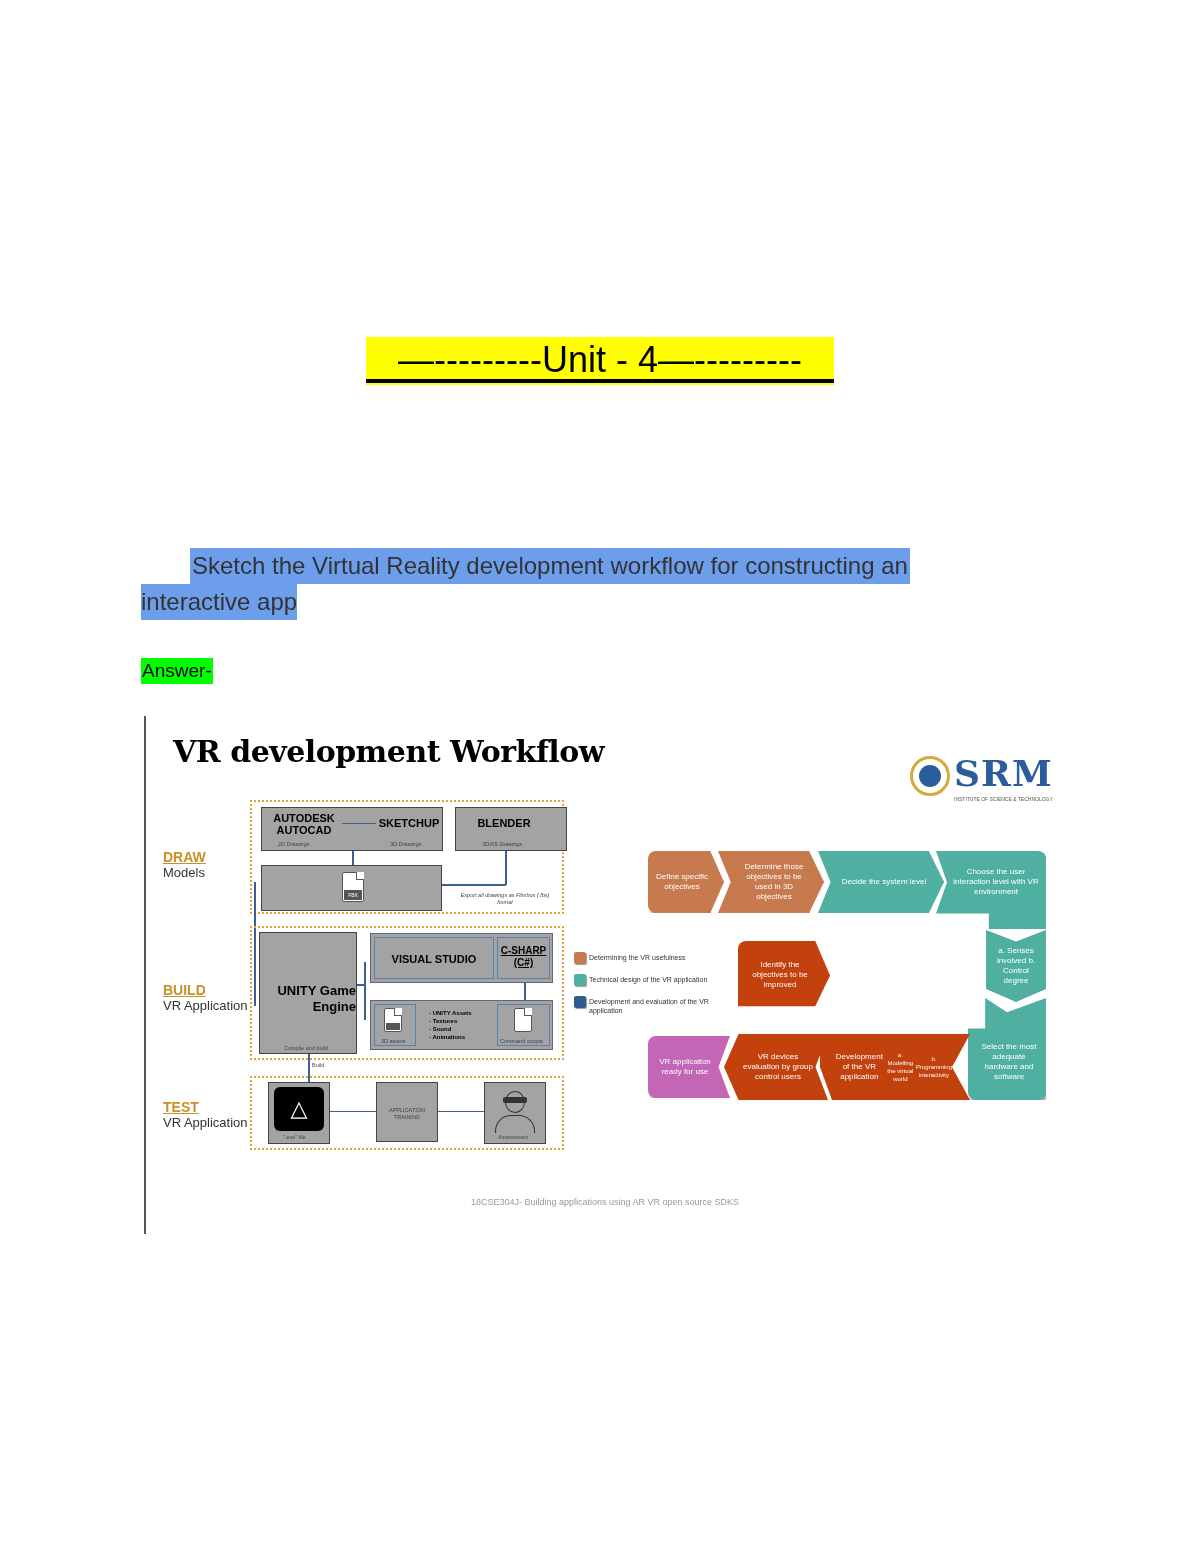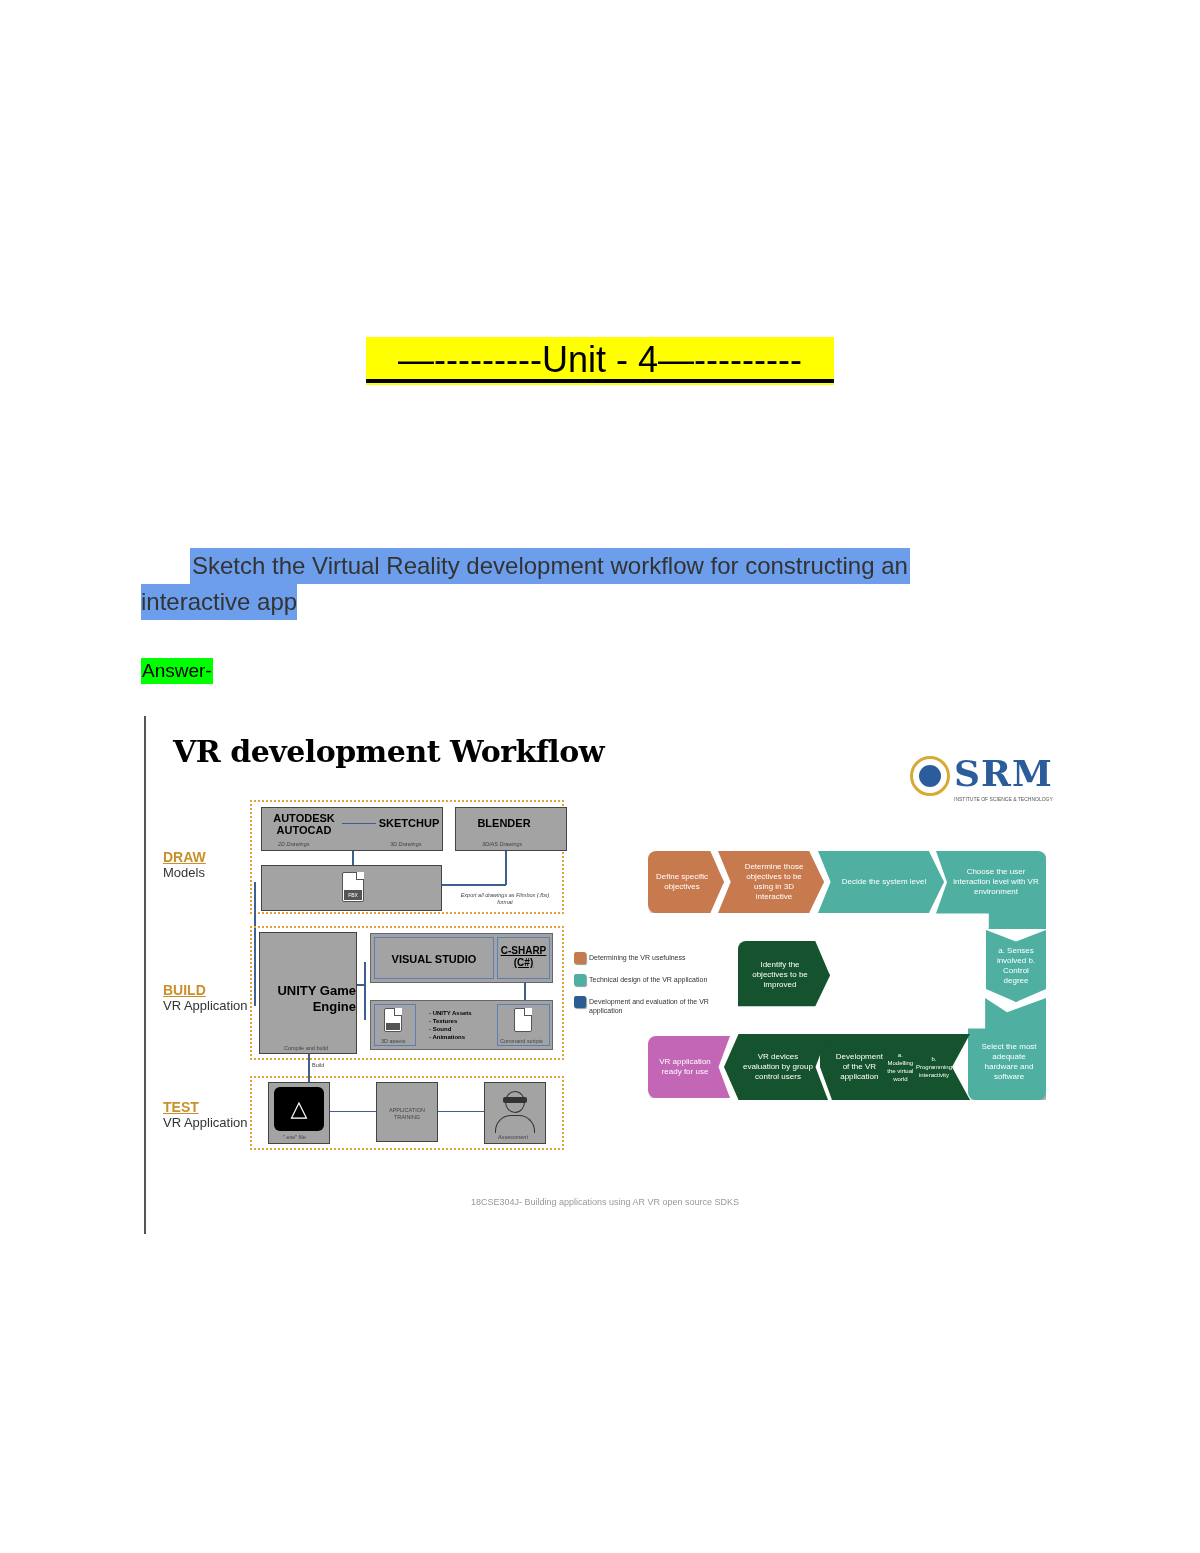--- a/index.html
+++ b/index.html
@@ -43,21 +43,21 @@
   .conn { position: absolute; background: #3d5f91; }
 
   .file-icon { position: absolute; width: 22px; height: 30px; border: 1.5px solid #555; border-radius: 2px; background: #fff; }
   .file-icon::before { content: ""; position: absolute; right: -1px; top: -1px; width: 7px; height: 7px; background: #fff; border-left: 1.5px solid #555; border-bottom: 1.5px solid #555; }
   .file-icon .tag { position: absolute; left: 1px; right: 1px; bottom: 1px; height: 10px; background: #555; color: #fff; font-size: 5px; text-align: center; line-height: 10px; }
 
   
   .chev { position: absolute; color: #fff; font-size: 8px; line-height: 10px; text-align: center; display: flex; align-items: center; justify-content: center; padding: 0 14px 0 20px; box-shadow: 2px 3px 3px rgba(0,0,0,0.35); }
   .orange { background: #c87a4f; }
   .teal { background: #4fb0a2; }
-  .navy { background: #14532d; }
+  .navy { background: #c2410c; }
   .magenta { background: #c266b5; }
   .legend-item { position: absolute; font-size: 7px; color: #333; white-space: nowrap; line-height: 9px; }
   .legend-sw { position: absolute; left: 0; top: 0; width: 12px; height: 12px; border-radius: 2px; box-shadow: 1px 1px 1px rgba(0,0,0,0.4); }
   .legend-item span.txt { position: absolute; left: 15px; top: 1px; }
 
   .footer { position: absolute; left: 290px; top: 480px; width: 330px; text-align: center; font-size: 9px; color: #999; line-height: 12px; }
 </style>
 </head>
 <body>
 
@@ -186,21 +186,21 @@
   </div>
   <div class="legend-item" style="left:424px;top:280px;">
     <div class="legend-sw" style="background:#2b5d91;"></div>
     <span class="txt" style="white-space:normal;width:140px;">Development and evaluation of the VR application</span>
   </div>
 
   <div class="chev orange" style="left:498px;top:135px;width:76px;height:62px;border-radius:8px;clip-path:polygon(0 0,82% 0,100% 50%,82% 100%,0 100%);padding:0 14px 0 6px;">
       <span>Define specific objectives</span>
     </div>
   <div class="chev orange" style="left:568px;top:135px;width:106px;height:62px;clip-path:polygon(0 0,86% 0,100% 50%,86% 100%,0 100%,12% 50%);">
-      <span>Determine those objectives to be using in 3D interactive</span>
+      <span>Determine those objectives to be used in 3D objectives</span>
     </div>
   <div class="chev teal" style="left:668px;top:135px;width:126px;height:62px;clip-path:polygon(0 0,88% 0,100% 50%,88% 100%,0 100%,10% 50%);">
       <span>Decide the system level</span>
     </div>
   <div class="chev teal" style="left:786px;top:135px;width:110px;height:78px;border-radius:0 8px 0 0;clip-path:polygon(0 0,100% 0,100% 100%,48% 100%,48% 80%,0 80%,10% 40%);padding:0 6px 16px 16px;">
       <span>Choose the user interaction level with VR environment</span>
     </div>
   <div class="chev teal" style="left:836px;top:214px;width:60px;height:72px;clip-path:polygon(0 0,50% 16%,100% 0,100% 82%,50% 100%,0 82%);padding:0 4px;">
       <span>a. Senses involved  b. Control degree</span>
     </div>

